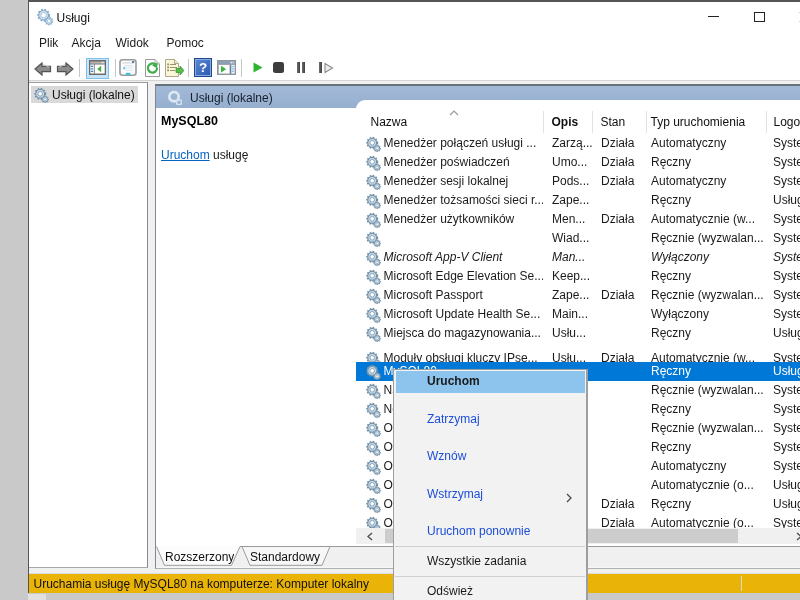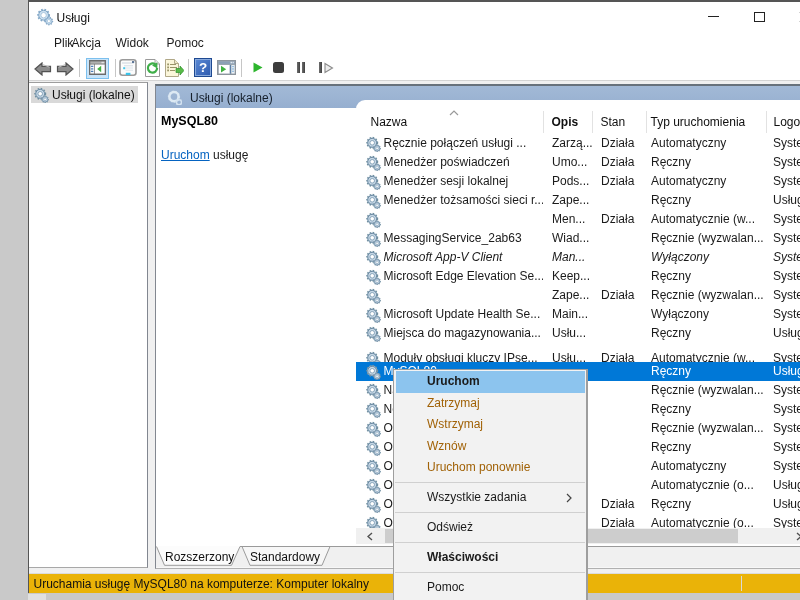--- a/index.html
+++ b/index.html
@@ -11,21 +11,21 @@
   .sep{width:1px;background:#c6c6c6;}
   .hdrline{background:#e2e2e2;width:1px;}
   .row{position:absolute;left:0;width:454px;height:19px;line-height:19px;white-space:nowrap;}
   .c1{position:absolute;left:27.5px;width:159px;overflow:hidden;}
   .c2{position:absolute;left:196px;width:41px;overflow:hidden;}
   .c3{position:absolute;left:245px;width:44px;overflow:hidden;}
   .c4{position:absolute;left:295px;width:114px;overflow:hidden;}
   .c5{position:absolute;left:417px;width:37px;overflow:hidden;}
   .gicon{position:absolute;left:9px;top:1.5px;width:16px;height:16px;}
   .mi{height:21.5px;line-height:21.5px;padding-left:33px;color:#1a1a1a;}
-  .mi.dis{color:#a16207;}
+  .mi.dis{color:#1d4ed8;margin-top:16px;}
   .msep{height:8.5px;position:relative;}
   .msep div{position:absolute;left:1px;right:1px;top:3.7px;height:1px;background:#d0d0d0;}
 </style></head>
 <body>
 
 <svg width="0" height="0" style="position:absolute">
 <defs>
   <g id="gear">
     <circle cx="7.2" cy="6.8" r="5.2" fill="#b5cadc" stroke="#71909f" stroke-width="1.6" stroke-dasharray="1.5 1.55"></circle>
     <circle cx="7.2" cy="6.8" r="4.4" fill="#c9dae8" stroke="#6d8ba4" stroke-width="1"></circle>
@@ -62,21 +62,21 @@
   <svg class="abs" style="left:6.7px;top:6px" width="18" height="18" viewBox="0 0 18 18">
       <use href="#geartitle"></use>
     </svg>
   <div class="abs" style="left:27.5px;top:8.5px;font-size:12px;color:#111;">Usługi</div>
   <div class="abs" style="left:679px;top:13.5px;width:11px;height:1.3px;background:#222;"></div>
   <div class="abs" style="left:725px;top:9.5px;width:8.6px;height:8.6px;border:1.3px solid #222;"></div>
   <svg class="abs" style="left:770px;top:9px" width="12" height="12" viewBox="0 0 12 12">
     <path d="M1 1 L11 11 M11 1 L1 11" stroke="#222" stroke-width="1.3"></path>
     </svg>
 
-  <div class="abs" style="left:25px;top:33.5px;">Plik</div>
+  <div class="abs" style="left:10px;top:33.5px;">Plik</div>
   <div class="abs" style="left:42.5px;top:33.5px;text-align:center;">Akcja</div>
   <div class="abs" style="left:86.5px;top:33.5px;">Widok</div>
   <div class="abs" style="left:137.5px;top:33.5px;">Pomoc</div>
 
   <div id="toolbar" class="abs" style="left:0;top:53px;width:797px;height:24px;">
     <svg class="abs" style="left:5px;top:6.5px" width="18" height="14" viewBox="0 0 18 14">
       <path d="M8 1 L1 7 L8 13 L8 9.6 L16.5 9.6 L16.5 4.4 L8 4.4 Z" fill="#8c8c8c" stroke="#525252" stroke-width="1.2"></path>
       <path d="M8.8 2.6 L15.5 5.2" stroke="#bdbdbd" stroke-width="1"></path>
     </svg>
     <svg class="abs" style="left:27px;top:6.5px" width="18" height="14" viewBox="0 0 18 14">
@@ -198,21 +198,21 @@
       <div class="abs hdrline" style="left:187px;top:11px;height:22px;"></div>
       <div class="abs hdrline" style="left:236px;top:11px;height:22px;"></div>
       <div class="abs hdrline" style="left:290px;top:11px;height:22px;"></div>
       <div class="abs hdrline" style="left:410px;top:11px;height:22px;"></div>
 
       <div id="rows" class="abs" style="left:0;top:34.5px;width:454px;height:394px;overflow:hidden;">
 <div class="row" style="top:0px;">
             <svg class="gicon" viewBox="0 0 16 16">
               <use href="#gear"></use>
             </svg>
-            <span class="c1">Ręcznie połączeń usługi ...</span>
+            <span class="c1">Menedżer połączeń usługi ...</span>
             <span class="c2">Zarzą...</span>
             <span class="c3">Działa</span>
             <span class="c4">Automatyczny</span>
             <span class="c5">System lokalny</span>
           </div>
 <div class="row" style="top:19px;">
             <svg class="gicon" viewBox="0 0 16 16">
               <use href="#gear"></use>
             </svg>
             <span class="c1">Menedżer poświadczeń</span>
@@ -238,30 +238,30 @@
             <span class="c1">Menedżer tożsamości sieci r...</span>
             <span class="c2">Zape...</span>
             <span class="c3"></span>
             <span class="c4">Ręczny</span>
             <span class="c5">Usługa lokalna</span>
           </div>
 <div class="row" style="top:76px;">
             <svg class="gicon" viewBox="0 0 16 16">
               <use href="#gear"></use>
             </svg>
+            <span class="c1">Menedżer użytkowników</span>
             <span class="c2">Men...</span>
             <span class="c3">Działa</span>
             <span class="c4">Automatycznie (w...</span>
             <span class="c5">System lokalny</span>
           </div>
 <div class="row" style="top:95px;">
             <svg class="gicon" viewBox="0 0 16 16">
               <use href="#gear"></use>
             </svg>
-            <span class="c1">MessagingService_2ab63</span>
             <span class="c2">Wiad...</span>
             <span class="c3"></span>
             <span class="c4">Ręcznie (wyzwalan...</span>
             <span class="c5">System lokalny</span>
           </div>
 <div class="row" style="top:114px;font-style:italic;">
             <svg class="gicon" viewBox="0 0 16 16">
               <use href="#gear"></use>
             </svg>
             <span class="c1">Microsoft App-V Client</span>
@@ -277,20 +277,21 @@
             <span class="c1">Microsoft Edge Elevation Se...</span>
             <span class="c2">Keep...</span>
             <span class="c3"></span>
             <span class="c4">Ręczny</span>
             <span class="c5">System lokalny</span>
           </div>
 <div class="row" style="top:152px;">
             <svg class="gicon" viewBox="0 0 16 16">
               <use href="#gear"></use>
             </svg>
+            <span class="c1">Microsoft Passport</span>
             <span class="c2">Zape...</span>
             <span class="c3">Działa</span>
             <span class="c4">Ręcznie (wyzwalan...</span>
             <span class="c5">System lokalny</span>
           </div>
 <div class="row" style="top:171px;">
             <svg class="gicon" viewBox="0 0 16 16">
               <use href="#gear"></use>
             </svg>
             <span class="c1">Microsoft Update Health Se...</span>
@@ -448,22 +449,22 @@
       <div class="abs" style="left:4.5px;top:3px;color:#111;">Uruchamia usługę MySQL80 na komputerze: Komputer lokalny</div>
   </div>
 </div>
 
 <div class="abs" style="left:28px;top:593.5px;width:18px;height:6.5px;background:#e0e0e0;"></div>
 
 <div id="ctxmenu" class="abs" style="left:393px;top:369.3px;width:195px;height:232px;background:#f2f2f2;border:1px solid #9e9e9e;border-right-width:2px;box-sizing:border-box;">
   <div style="height:1px;"></div>
   <div class="mi" style="background:#8cc4ee;font-weight:bold;margin:0 1.5px;padding-left:31.5px;">Uruchom</div>
   <div class="mi dis">Zatrzymaj</div>
+  <div class="mi dis">Wznów</div>
   <div class="mi dis">Wstrzymaj</div>
-  <div class="mi dis">Wznów</div>
   <div class="mi dis">Uruchom ponownie</div>
   <div class="msep">
       <div></div>
     </div>
   <div class="mi">Wszystkie zadania</div>
   <svg style="position:absolute;left:172px;top:123px" width="6" height="10" viewBox="0 0 6 10">
       <path d="M1 1 L5 5 L1 9" fill="none" stroke="#444" stroke-width="1.2"></path>
     </svg>
   <div class="msep">
       <div></div>

